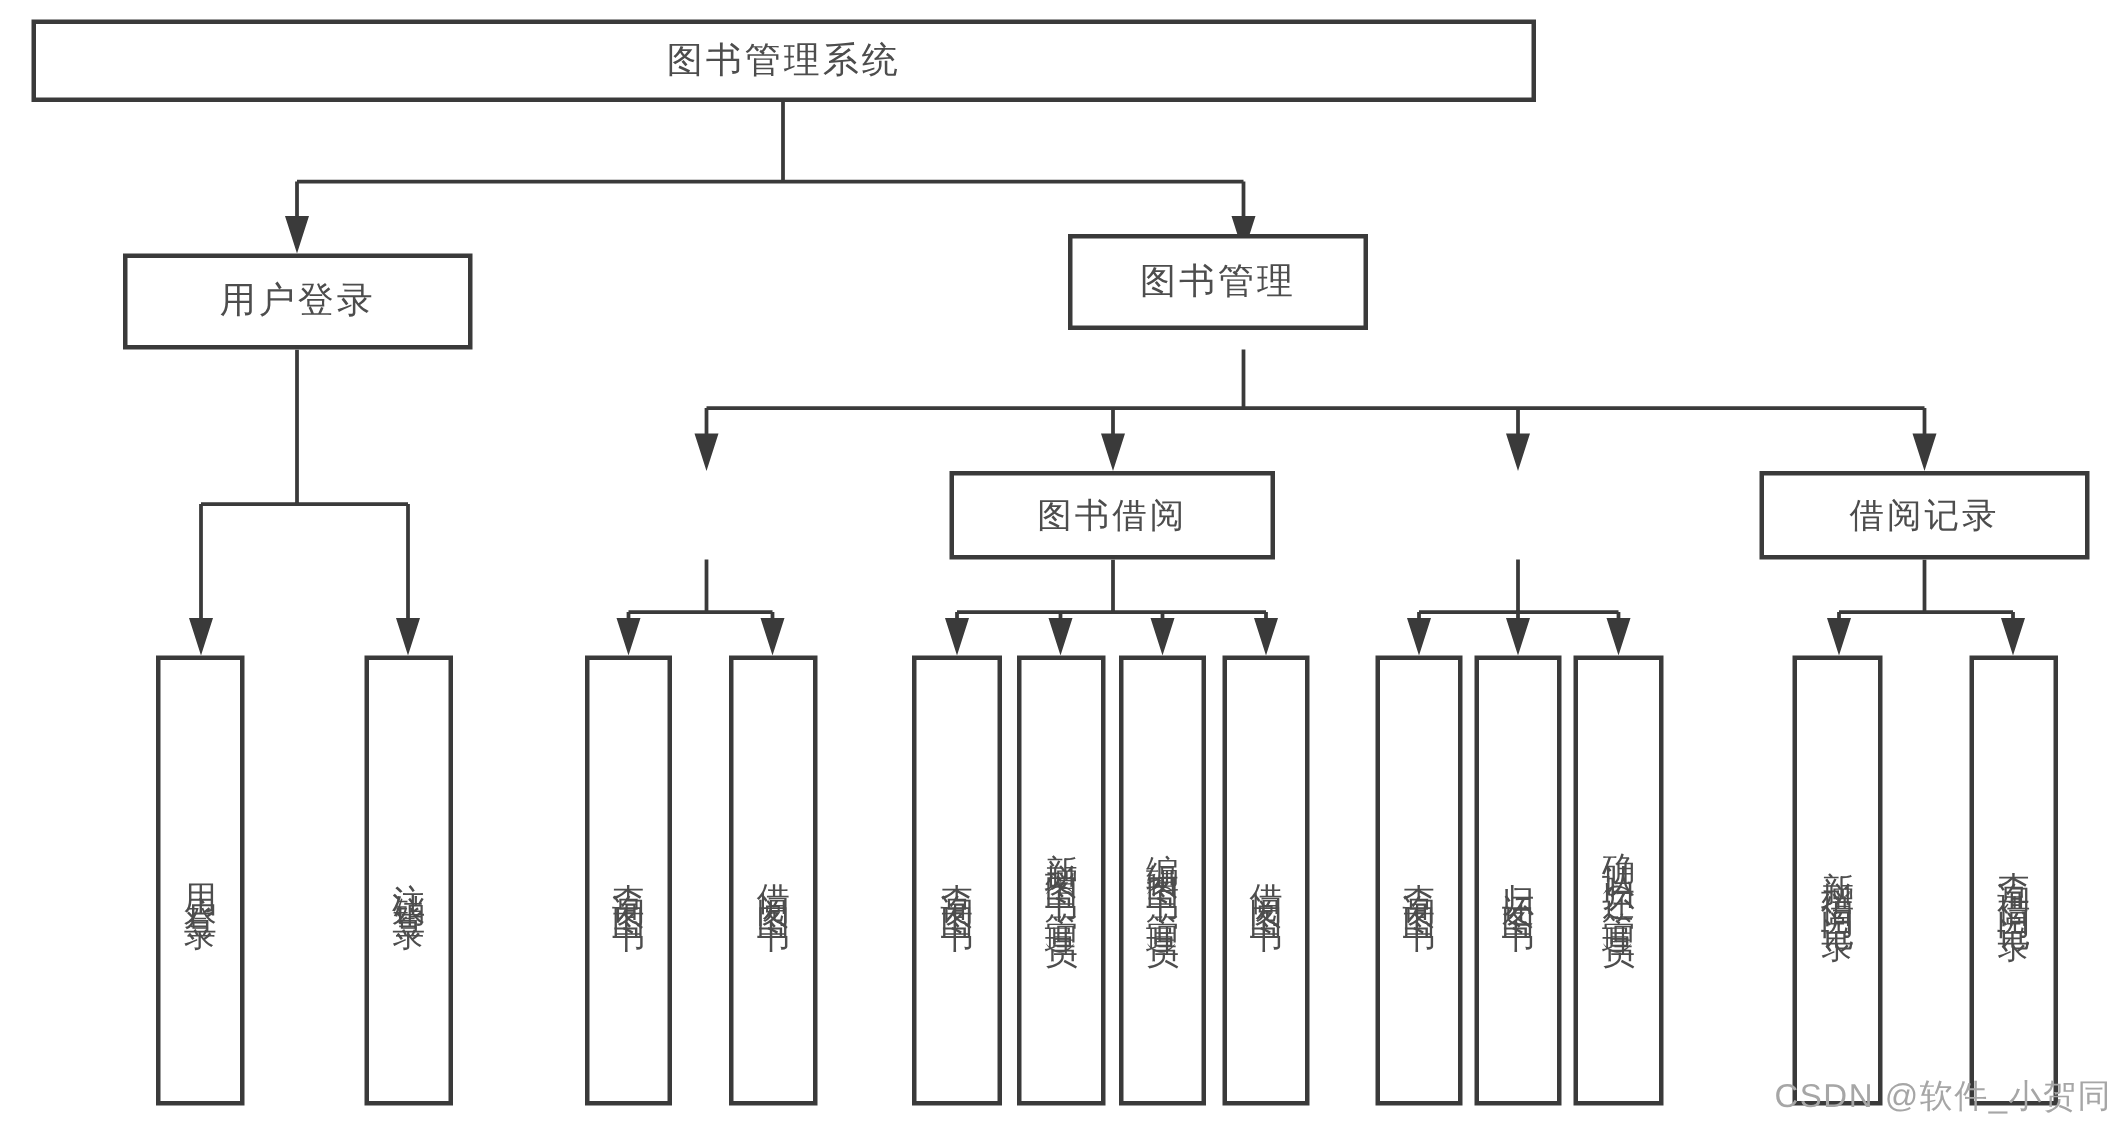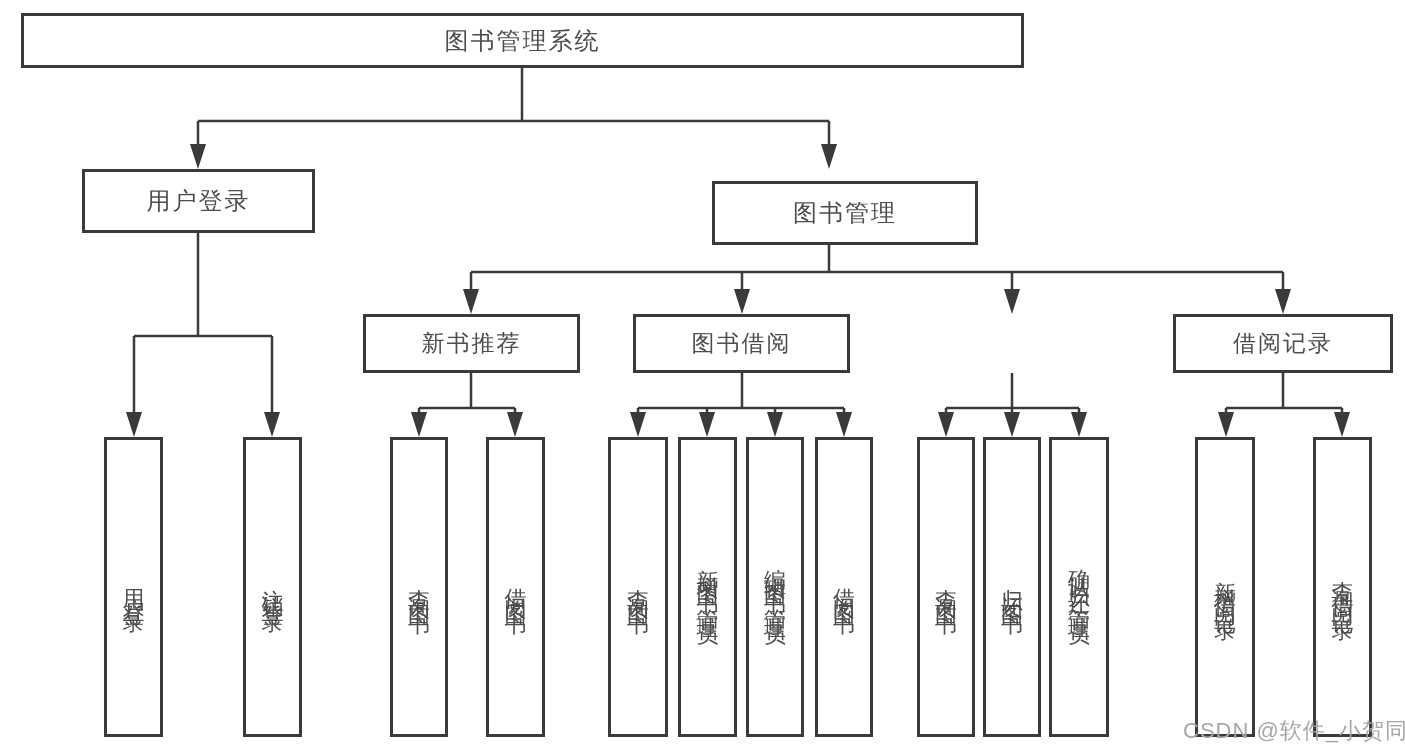--- a/index.html
+++ b/index.html
@@ -79,23 +79,22 @@
              M630,412 L646,412 L638,437 Z M699,412 L715,412 L707,437 Z
              M767,412 L783,412 L775,437 Z M836,412 L852,412 L844,437 Z
              M938,412 L954,412 L946,437 Z M1004,412 L1020,412 L1012,437 Z
              M1071,412 L1087,412 L1079,437 Z M1218,412 L1234,412 L1226,437 Z
              M1334,412 L1350,412 L1342,437 Z"></path>
   </svg>
 
   <div class="node h1" style="left:21px; top:13px; width:1003px; height:55px;">图书管理系统</div>
 
   <div class="node h2" style="left:82px; top:169px; width:233px; height:64px;">用户登录</div>
-  <div class="node h2" style="left:712px; top:181px; width:266px; height:64px;">图书管理</div>
+  <div class="node h2" style="left:712px; top:156px; width:200px; height:64px;">图书管理</div>
 
-  <div class="node h3" style="left:363px; top:314px; width:217px; height:59px;">新书推荐</div>
   <div class="node h3" style="left:633px; top:314px; width:217px; height:59px;">图书借阅</div>
   <div class="node h3" style="left:1173px; top:314px; width:220px; height:59px;">借阅记录</div>
 
   <div class="node v" style="left:104px; top:437px; width:59px; height:300px;">用户登录</div>
   <div class="node v" style="left:243px; top:437px; width:59px; height:300px;">注销登录</div>
 
   <div class="node v" style="left:390px; top:437px; width:58px; height:300px;">查询图书</div>
   <div class="node v" style="left:486px; top:437px; width:59px; height:300px;">借阅图书</div>
 
   <div class="node v" style="left:608px; top:437px; width:60px; height:300px;">查询图书</div>

